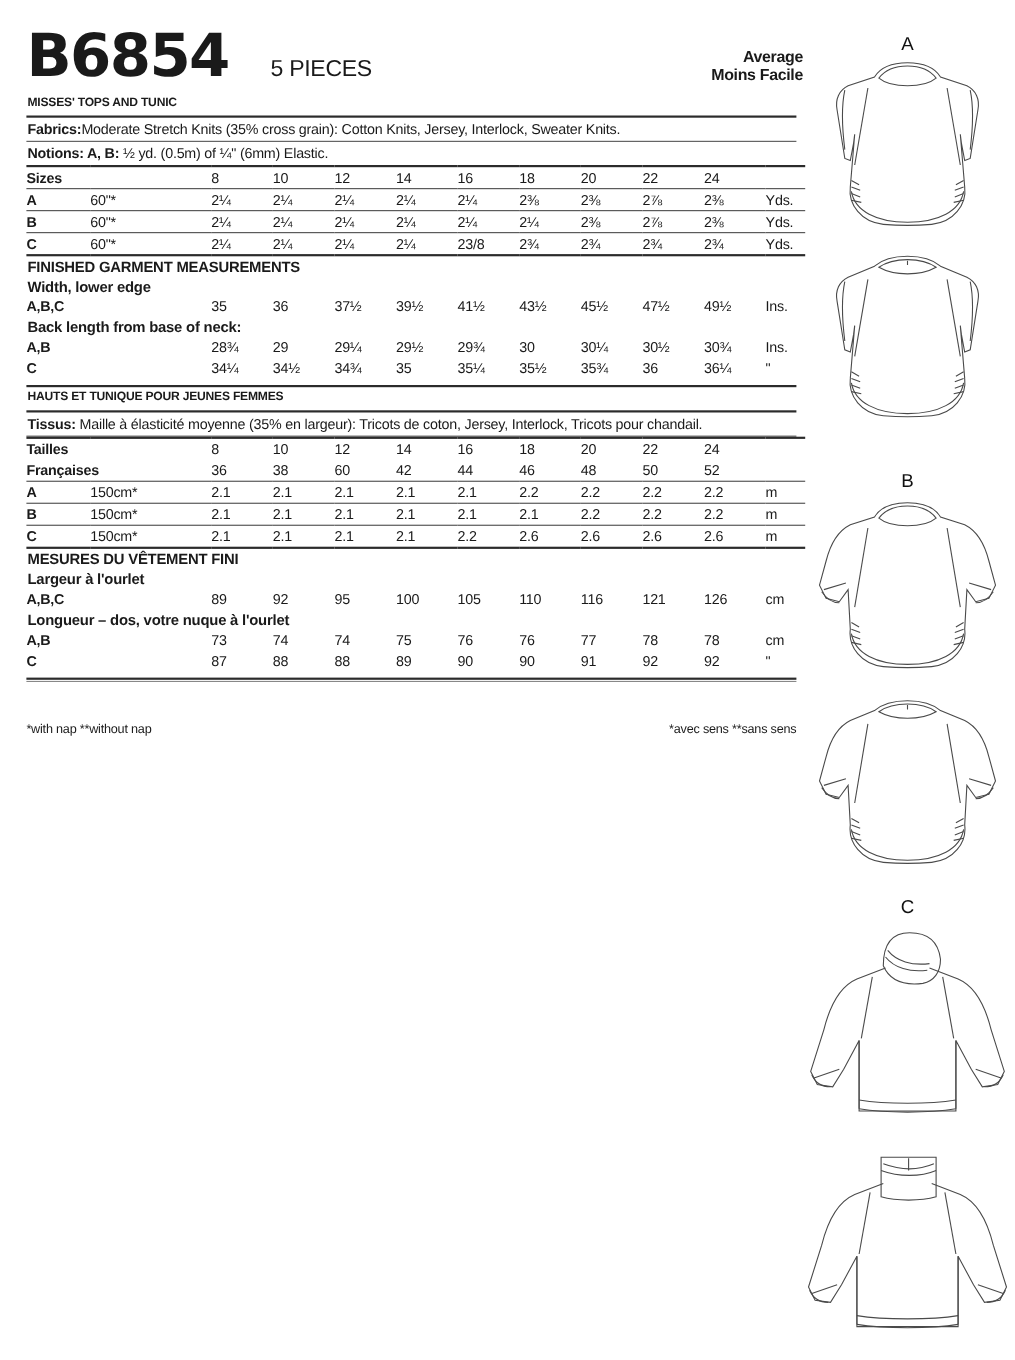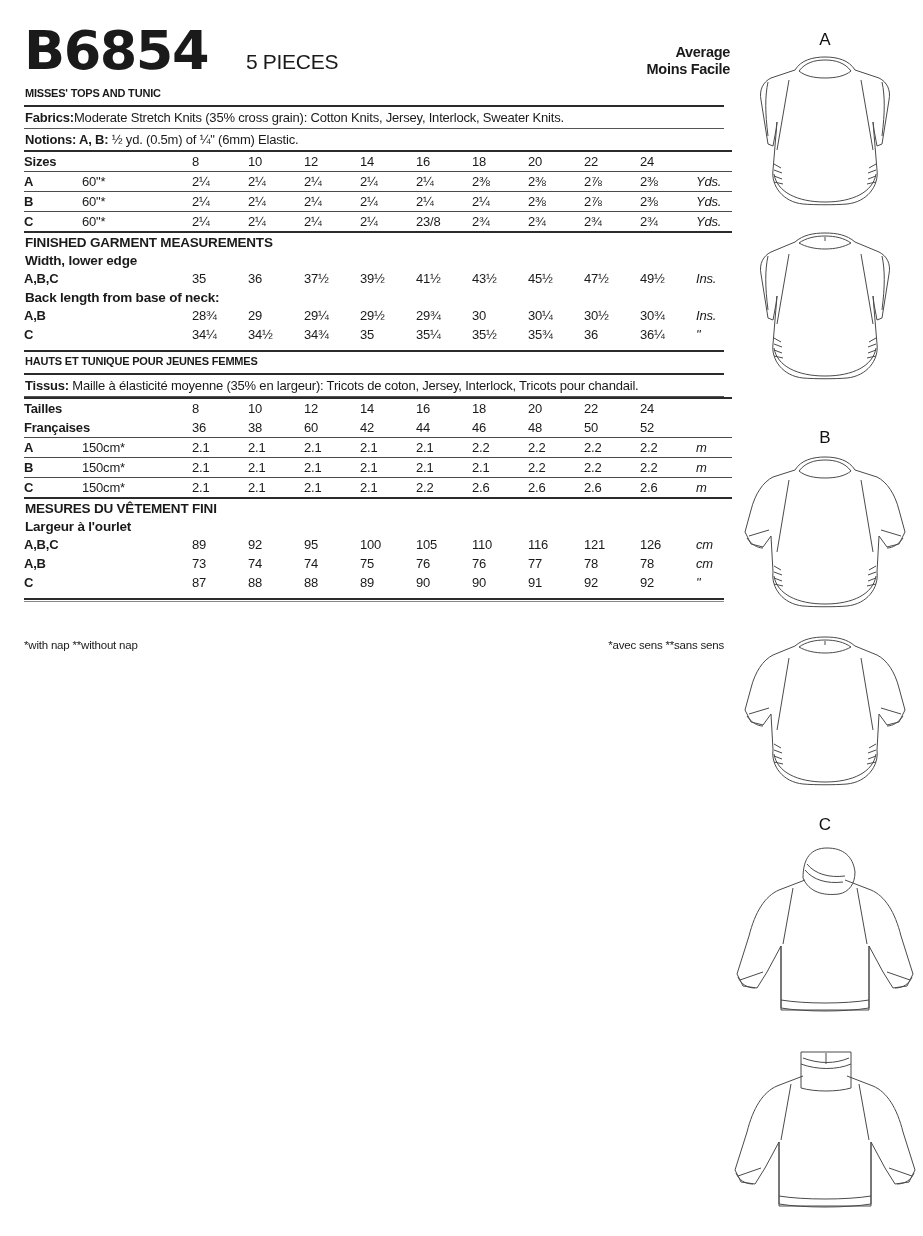--- a/index.html
+++ b/index.html
@@ -96,21 +96,21 @@
   }
   
   col.c-lab   { width: 58px; }
   col.c-spec  { width: 110px; }
   col.c-size  { width: 56px; }
   col.c-unit  { width: 36px; }
 
   td.lab  { font-weight: 700; }
   td.spec { font-weight: 400; }
   td.val  { font-weight: 400; }
-  td.unit { font-weight: 400; font-style: italic; }
+  td.unit { font-weight: 400; }
 
   tr.tb-top td    { border-top: 2.4px solid #2b2b2b; }
   tr.tb-thin td   { border-top: 1.3px solid #4a4a4a; }
   tr.tb-bot td    { border-bottom: 2.4px solid #2b2b2b; }
 
   .sub-head {
     font-size: 13.5px;
     font-weight: 700;
     letter-spacing: -0.2px;
     line-height: 15px;
@@ -469,20 +469,21 @@
         <td class="val">105</td>
         <td class="val">110</td>
         <td class="val">116</td>
         <td class="val">121</td>
         <td class="val">126</td>
         <td class="unit">cm</td>
       </tr>
     </tbody>
       </table>
 
+    <div class="sub-head">Longueur – dos, votre nuque à l'ourlet</div>
 
     <table class="m">
       <colgroup>
         <col class="c-lab">
           <col class="c-spec">
         <col class="c-size">
           <col class="c-size">
           <col class="c-size">
           <col class="c-size">
           <col class="c-size">

